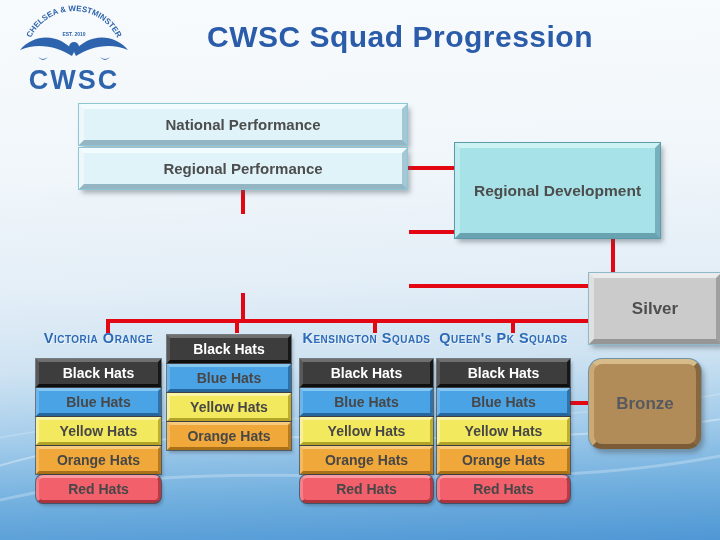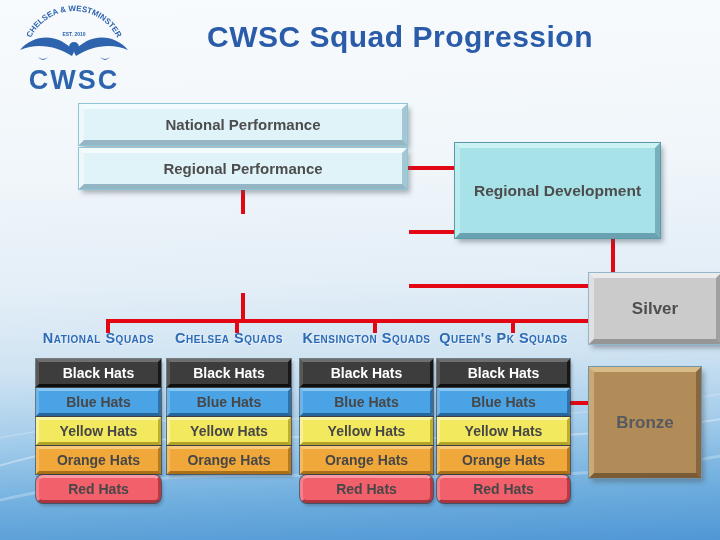--- a/index.html
+++ b/index.html
@@ -109,35 +109,34 @@
   <div class="line" style="left:106px;top:319px;width:4px;height:14px;"></div>
   <div class="line" style="left:235px;top:319px;width:4px;height:14px;"></div>
   <div class="line" style="left:373px;top:319px;width:4px;height:14px;"></div>
   <div class="line" style="left:511px;top:319px;width:4px;height:14px;"></div>
   <div class="line" style="left:568px;top:401px;width:23px;height:4px;"></div>
 
   <div class="box box-light" style="left:79px;top:104px;width:328px;height:41px;">National Performance</div>
   <div class="box box-light" style="left:79px;top:148px;width:328px;height:41px;">Regional Performance</div>
   <div class="box box-teal" style="left:455px;top:143px;width:205px;height:95px;">Regional Development</div>
   <div class="box box-silver" style="left:589px;top:273px;width:132px;height:71px;">Silver</div>
-  <div class="box box-bronze" style="left:589px;top:367px;width:112px;height:111px;">Bronze</div>
+  <div class="box box-bronze" style="left:589px;top:359px;width:112px;height:90px;border-radius:13px;">Bronze</div>
 
   <div class="squad-col" style="left:36px;width:125px;">
-    <div class="squad-label">National Squads</div>
+    <div class="squad-label">Victoria Orange</div>
     <div class="hats">
       <div class="hat hat-black">Black Hats</div>
       <div class="hat hat-blue">Blue Hats</div>
       <div class="hat hat-yellow">Yellow Hats</div>
       <div class="hat hat-orange">Orange Hats</div>
       <div class="hat hat-red">Red Hats</div>
     </div>
   </div>
 
   <div class="squad-col" style="left:167px;width:124px;">
-    <div class="squad-label">Chelsea Squads</div>
     <div class="hats">
       <div class="hat hat-black">Black Hats</div>
       <div class="hat hat-blue">Blue Hats</div>
       <div class="hat hat-yellow">Yellow Hats</div>
       <div class="hat hat-orange">Orange Hats</div>
     </div>
   </div>
 
   <div class="squad-col" style="left:300px;width:133px;">
     <div class="squad-label">Kensington Squads</div>

